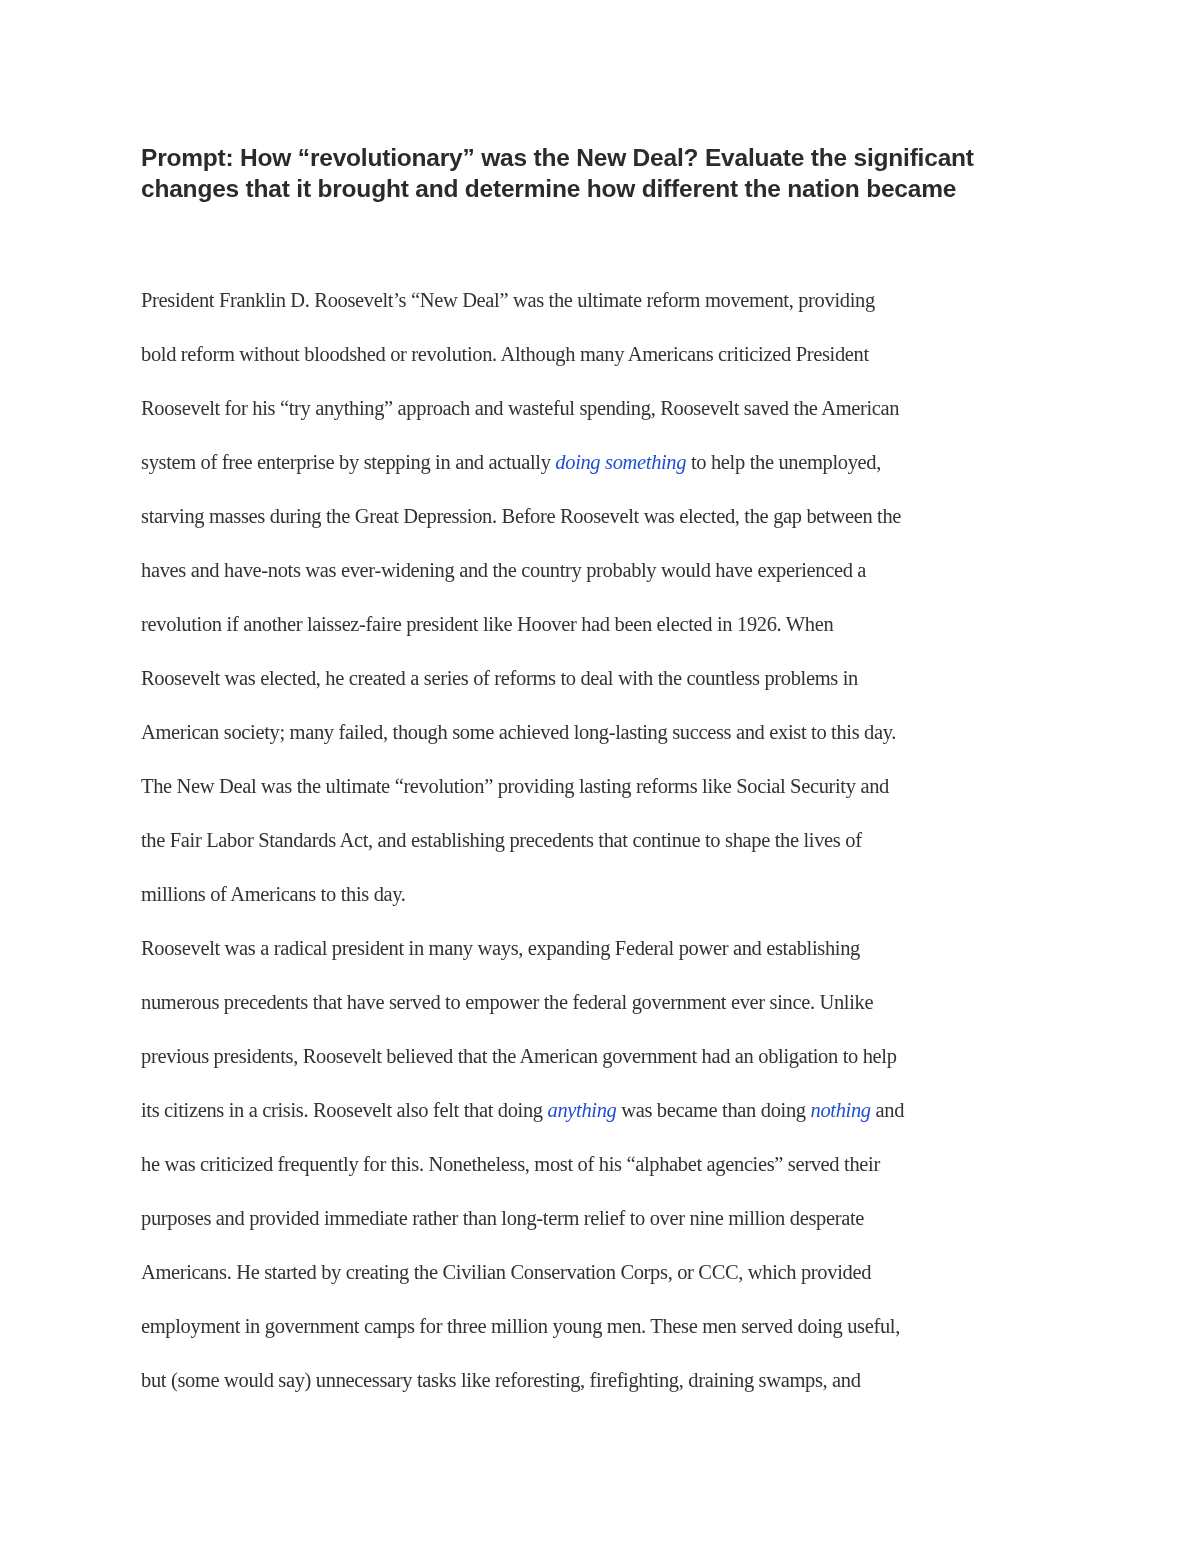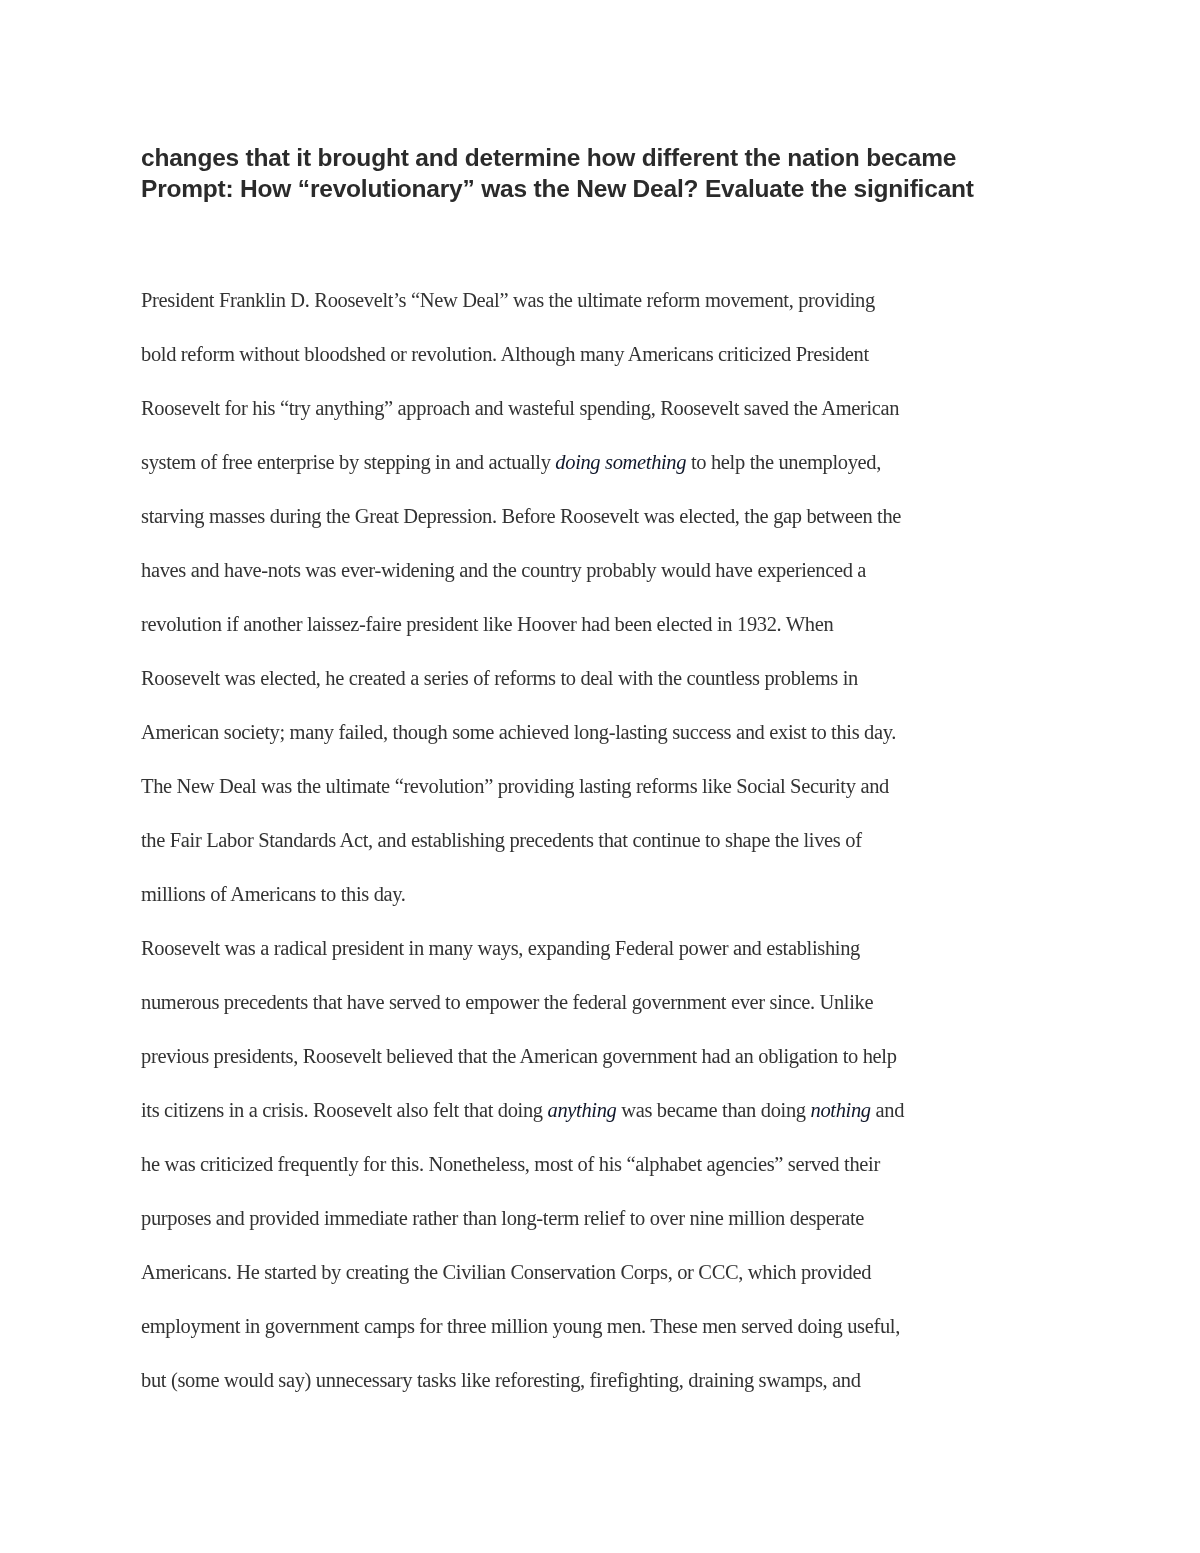--- a/index.html
+++ b/index.html
@@ -41,41 +41,41 @@
       left: 141px;
       font-family: "Liberation Serif", serif;
       font-size: 20.5px;
       line-height: 24px;
       color: #333333;
       white-space: nowrap;
       letter-spacing: -0.35px;
       margin-top: 12px;
     }
     .body-line em {
-      color: #0f172a;
+      color: #1d4ed8;
     }
   </style>
 </head>
 <body>
 
 <div class="page">
 
   <div class="prompt">
+    <span class="pline">Prompt: How “revolutionary” was the New Deal? Evaluate the significant</span>
     <span class="pline">changes that it brought and determine how different the nation became</span>
-    <span class="pline">Prompt: How “revolutionary” was the New Deal? Evaluate the significant</span>
   </div>
 
   <div>
     <div class="body-line" style="top:276px"><span>President Franklin D. Roosevelt’s “New Deal” was the ultimate reform movement, providing</span></div>
     <div class="body-line" style="top:330px"><span>bold reform without bloodshed or revolution. Although many Americans criticized President</span></div>
     <div class="body-line" style="top:384px"><span>Roosevelt for his “try anything” approach and wasteful spending, Roosevelt saved the American</span></div>
     <div class="body-line" style="top:438px"><span>system of free enterprise by stepping in and actually </span><em>doing something</em><span> to help the unemployed,</span></div>
     <div class="body-line" style="top:492px"><span>starving masses during the Great Depression. Before Roosevelt was elected, the gap between the</span></div>
     <div class="body-line" style="top:546px"><span>haves and have-nots was ever-widening and the country probably would have experienced a</span></div>
-    <div class="body-line" style="top:600px"><span>revolution if another laissez-faire president like Hoover had been elected in 1932. When</span></div>
+    <div class="body-line" style="top:600px"><span>revolution if another laissez-faire president like Hoover had been elected in 1926. When</span></div>
     <div class="body-line" style="top:654px"><span>Roosevelt was elected, he created a series of reforms to deal with the countless problems in</span></div>
     <div class="body-line" style="top:708px"><span>American society; many failed, though some achieved long-lasting success and exist to this day.</span></div>
     <div class="body-line" style="top:762px"><span>The New Deal was the ultimate “revolution” providing lasting reforms like Social Security and</span></div>
     <div class="body-line" style="top:816px"><span>the Fair Labor Standards Act, and establishing precedents that continue to shape the lives of</span></div>
     <div class="body-line" style="top:870px"><span>millions of Americans to this day.</span></div>
   </div>
 
   <div>
     <div class="body-line" style="top:924px"><span>Roosevelt was a radical president in many ways, expanding Federal power and establishing</span></div>
     <div class="body-line" style="top:978px"><span>numerous precedents that have served to empower the federal government ever since. Unlike</span></div>

